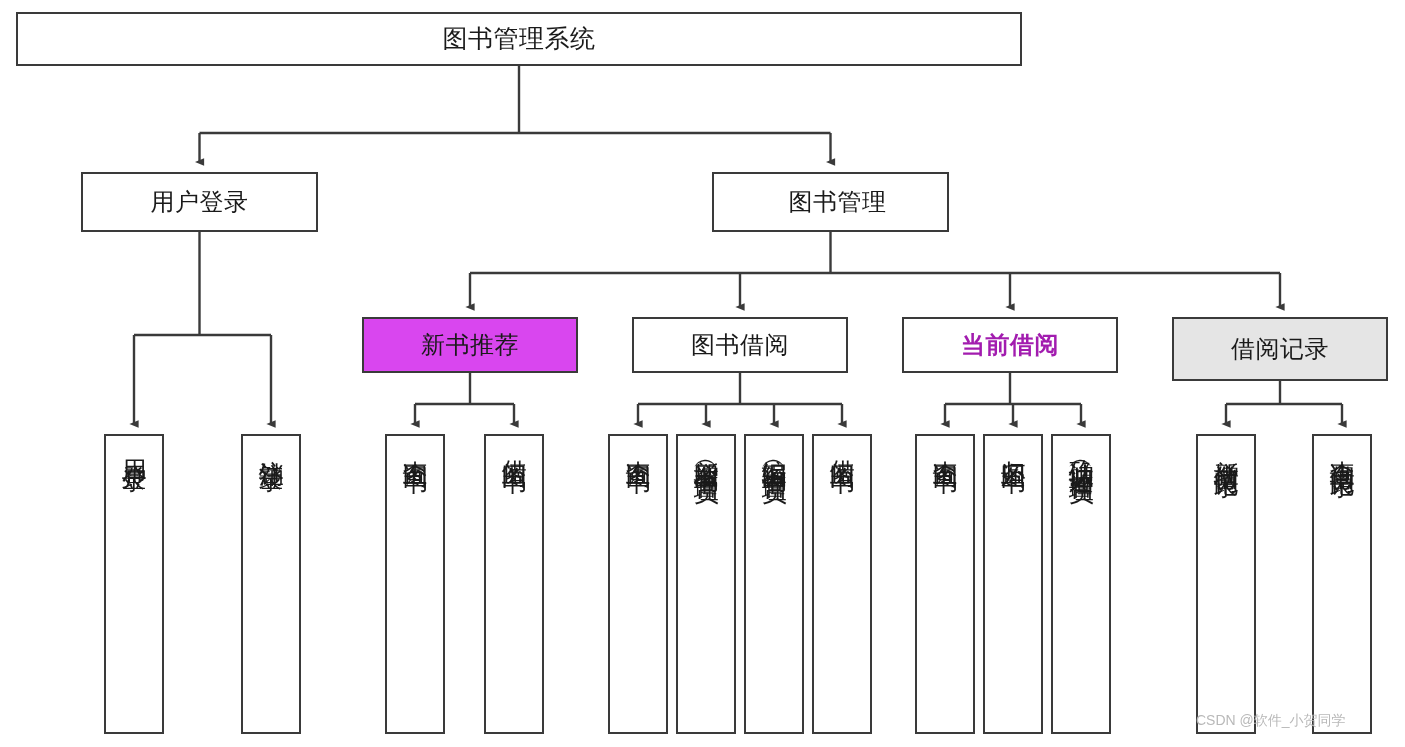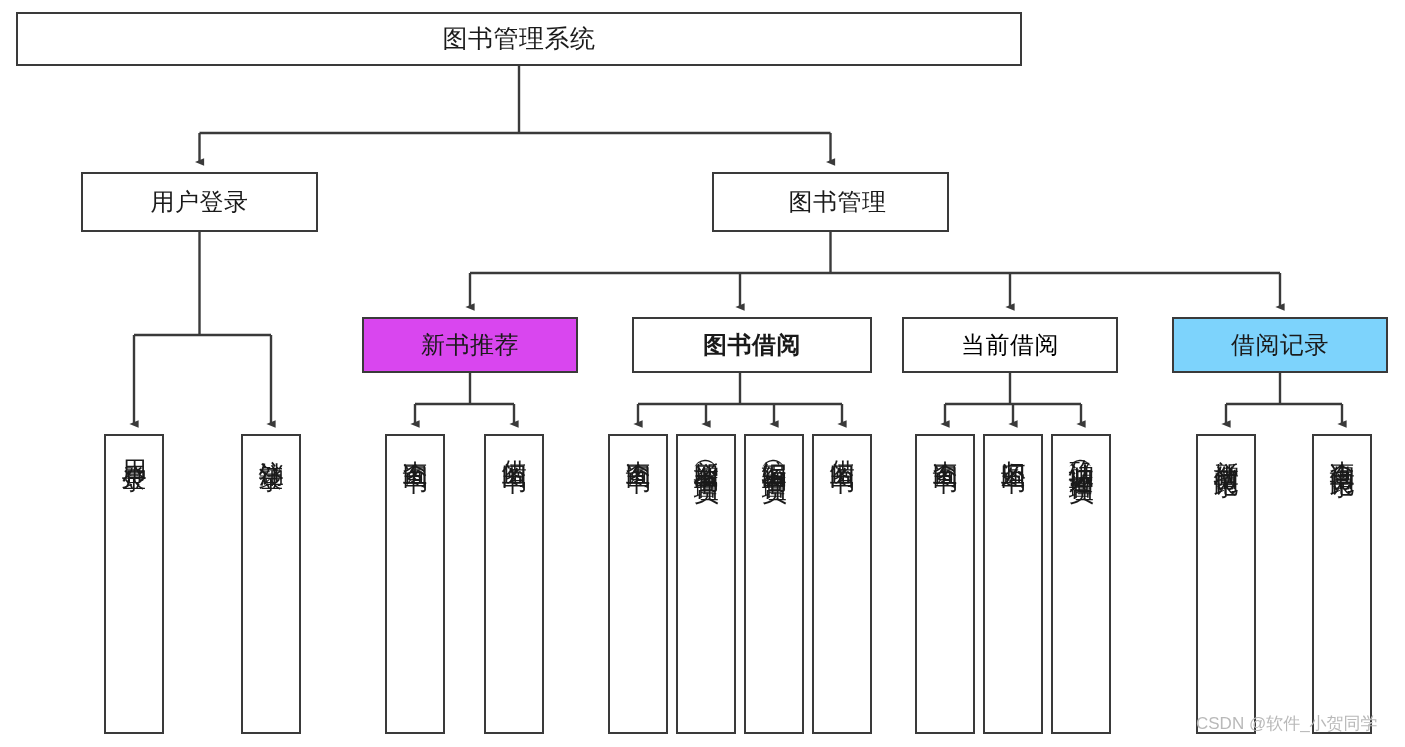--- a/index.html
+++ b/index.html
@@ -61,21 +61,21 @@
     text-orientation: upright;
     font-size: 25px;
     line-height: 1.1;
     letter-spacing: 3px;
     white-space: nowrap;
   }
   .watermark {
     position: absolute;
     left: 1196px;
     top: 712px;
-    font-size: 17px;
+    font-size: 14px;
     color: #b9b9b9;
     white-space: nowrap;
     z-index: 3;
     font-family: "Liberation Sans", "DejaVu Sans", sans-serif;
   }
 </style>
 </head>
 <body>
 
 <div id="canvas">
@@ -128,27 +128,27 @@
       </div>
       <div class="node h" style="left: 81px; top: 172px; width: 237px; height: 60px; border-color: rgb(58, 58, 58); background: rgb(255, 255, 255);">
         <span class="label" style="color: rgb(26, 26, 26);">用户登录</span>
       </div>
       <div class="node h" style="left: 712px; top: 172px; width: 237px; height: 60px; border-color: rgb(58, 58, 58); background: rgb(255, 255, 255); padding-left: 14px;">
         <span class="label" style="color: rgb(26, 26, 26);">图书管理</span>
       </div>
       <div class="node h" style="left: 362px; top: 317px; width: 216px; height: 56px; border-color: rgb(58, 58, 58); background: #d946ef;">
         <span class="label" style="color: rgb(26, 26, 26);">新书推荐</span>
       </div>
-      <div class="node h" style="left: 632px; top: 317px; width: 240px; height: 56px; border-color: rgb(58, 58, 58); background: rgb(255, 255, 255); font-weight: bold;">
+      <div class="node h" style="left: 632px; top: 317px; width: 216px; height: 56px; border-color: rgb(58, 58, 58); background: rgb(255, 255, 255);">
         <span class="label" style="color: rgb(26, 26, 26);">图书借阅</span>
       </div>
       <div class="node h" style="left: 902px; top: 317px; width: 216px; height: 56px; border-color: rgb(58, 58, 58); background: rgb(255, 255, 255);">
-        <span class="label" style="color: #000000;">当前借阅</span>
+        <span class="label" style="color: #a21caf; font-weight: bold;">当前借阅</span>
       </div>
-      <div class="node h" style="left: 1172px; top: 317px; width: 216px; height: 56px; border-color: rgb(58, 58, 58); background: #7dd3fc;">
+      <div class="node h" style="left: 1172px; top: 317px; width: 216px; height: 64px; border-color: rgb(58, 58, 58); background: #e5e5e5;">
         <span class="label" style="color: rgb(26, 26, 26);">借阅记录</span>
       </div>
       <div class="node v" style="left: 104px; top: 434px; width: 60px; height: 300px; border-color: rgb(58, 58, 58); background: rgb(255, 255, 255);">
         <span class="label" style="color: rgb(26, 26, 26);">用户登录</span>
       </div>
       <div class="node v" style="left: 241px; top: 434px; width: 60px; height: 300px; border-color: rgb(58, 58, 58); background: rgb(255, 255, 255);">
         <span class="label" style="color: rgb(26, 26, 26);">注销登录</span>
       </div>
       <div class="node v" style="left: 385px; top: 434px; width: 60px; height: 300px; border-color: rgb(58, 58, 58); background: rgb(255, 255, 255);">
         <span class="label" style="color: rgb(26, 26, 26);">查询图书</span>

